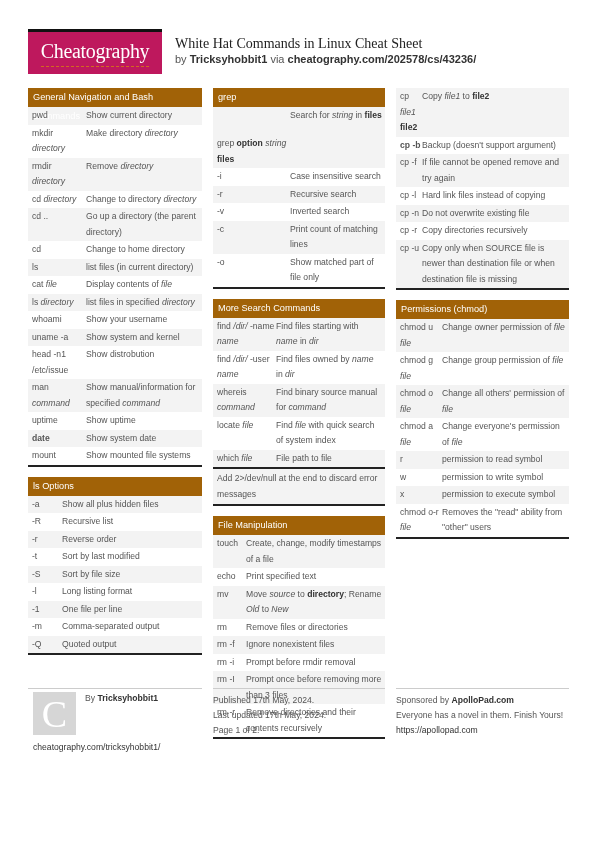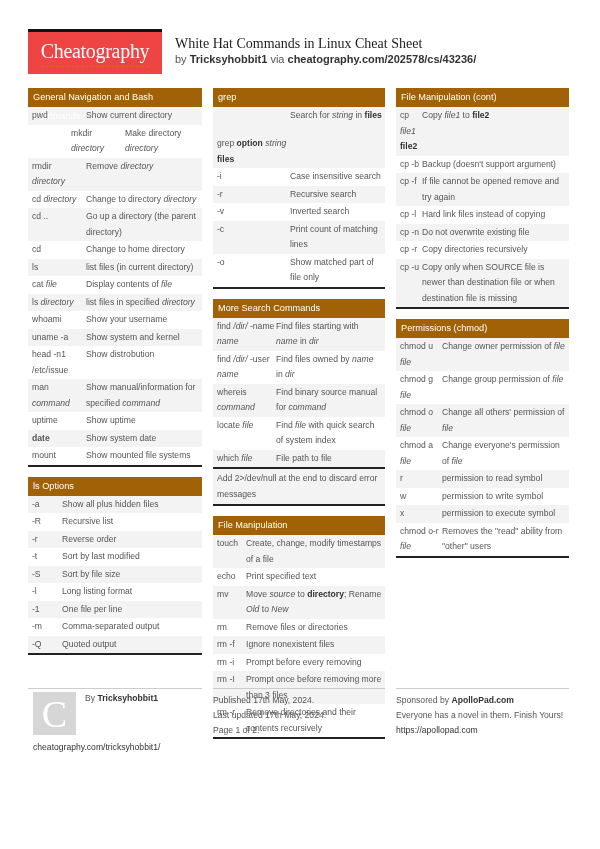--- a/index.html
+++ b/index.html
@@ -1,18 +1,18 @@
 <!DOCTYPE html>
 <html><head>
 <meta charset="utf-8">
 <style>
   html, body { margin:0; padding:0; }
   body { width:600px; height:849px; background:#ffffff; position:relative; overflow:hidden;
          font-family:"Liberation Sans", sans-serif; color:#333; }
-  .logo { position:absolute; left:28px; top:29px; width:134px; height:45px; background:#ef4444;
+  .logo { position:absolute; left:28px; top:29px; width:134px; height:45px; background:#be185d;
           border-top:3px solid #111; box-sizing:border-box; }
   .logo-text { position:absolute; left:0; right:0; top:8px; text-align:center; color:#fff;
                font-family:"Liberation Serif", serif; font-size:20px; letter-spacing:-0.3px; }
   .logo-underline { position:absolute; left:13px; width:108px; top:33px; height:1px;
                     border-bottom:1.5px dashed #d2691e; }
   .title-block { position:absolute; left:175px; top:36px; }
   .title { font-family:"Liberation Serif", serif; font-size:14px; color:#222; }
   .subtitle { font-family:Liberation Sans, sans-serif; font-size:11px; color:#555; margin-top:1px; }
   .subtitle b { color:#333; font-weight:bold; }
 
@@ -65,21 +65,21 @@
 
 <div class="col c1">
   <div class="box">
     <div class="box-head">General Navigation and Bash Commands</div>
     <div class="rows">
         <div class="row">
           <div class="k" style="width: 58px;">pwd</div>
           <div class="v">Show current directory</div>
         </div>
         <div class="row">
-          <div class="k" style="width: 58px; margin-left: 39px;">mkdir <i>directory</i></div>
+          <div class="k" style="width: 58px;">mkdir <i>directory</i></div>
           <div class="v">Make directory <i>directory</i></div>
         </div>
         <div class="row">
           <div class="k" style="width: 58px;">rmdir <i>directory</i></div>
           <div class="v">Remove <i>directory</i></div>
         </div>
         <div class="row">
           <div class="k" style="width: 58px;">cd <i>directory</i></div>
           <div class="v">Change to directory <i>directory</i></div>
         </div>
@@ -250,44 +250,43 @@
         <div class="row">
           <div class="k" style="width: 33px;">rm</div>
           <div class="v">Remove files or directories</div>
         </div>
         <div class="row">
           <div class="k" style="width: 33px;">rm -f</div>
           <div class="v">Ignore nonexistent files</div>
         </div>
         <div class="row">
           <div class="k" style="width: 33px;">rm -i</div>
-          <div class="v">Prompt before every removing</div>
+          <div class="v">Prompt before rmdir removal</div>
         </div>
         <div class="row">
           <div class="k" style="width: 33px;">rm -I</div>
           <div class="v">Prompt once before removing more than 3 files</div>
         </div>
         <div class="row">
           <div class="k" style="width: 33px;">rm -r</div>
           <div class="v">Remove directories and their contents recursively</div>
         </div>
       </div>
   </div>
 </div>
 
 <div class="col c3">
   <div class="box">
-    <div class="box-head">File Manipulation (cont)</div>
     <div class="rows">
         <div class="row">
           <div class="k" style="width: 26px;">cp <i>file1</i> <b>file2</b></div>
           <div class="v">Copy <i>file1</i> to <b>file2</b></div>
         </div>
         <div class="row">
-          <div class="k" style="width: 26px;">cp -b</div>
+          <div class="k" style="width: 26px; font-weight: bold;">cp -b</div>
           <div class="v">Backup (doesn't support argument)</div>
         </div>
         <div class="row">
           <div class="k" style="width: 26px;">cp -f</div>
           <div class="v">If file cannot be opened remove and try again</div>
         </div>
         <div class="row">
           <div class="k" style="width: 26px;">cp -l</div>
           <div class="v">Hard link files instead of copying</div>
         </div>

